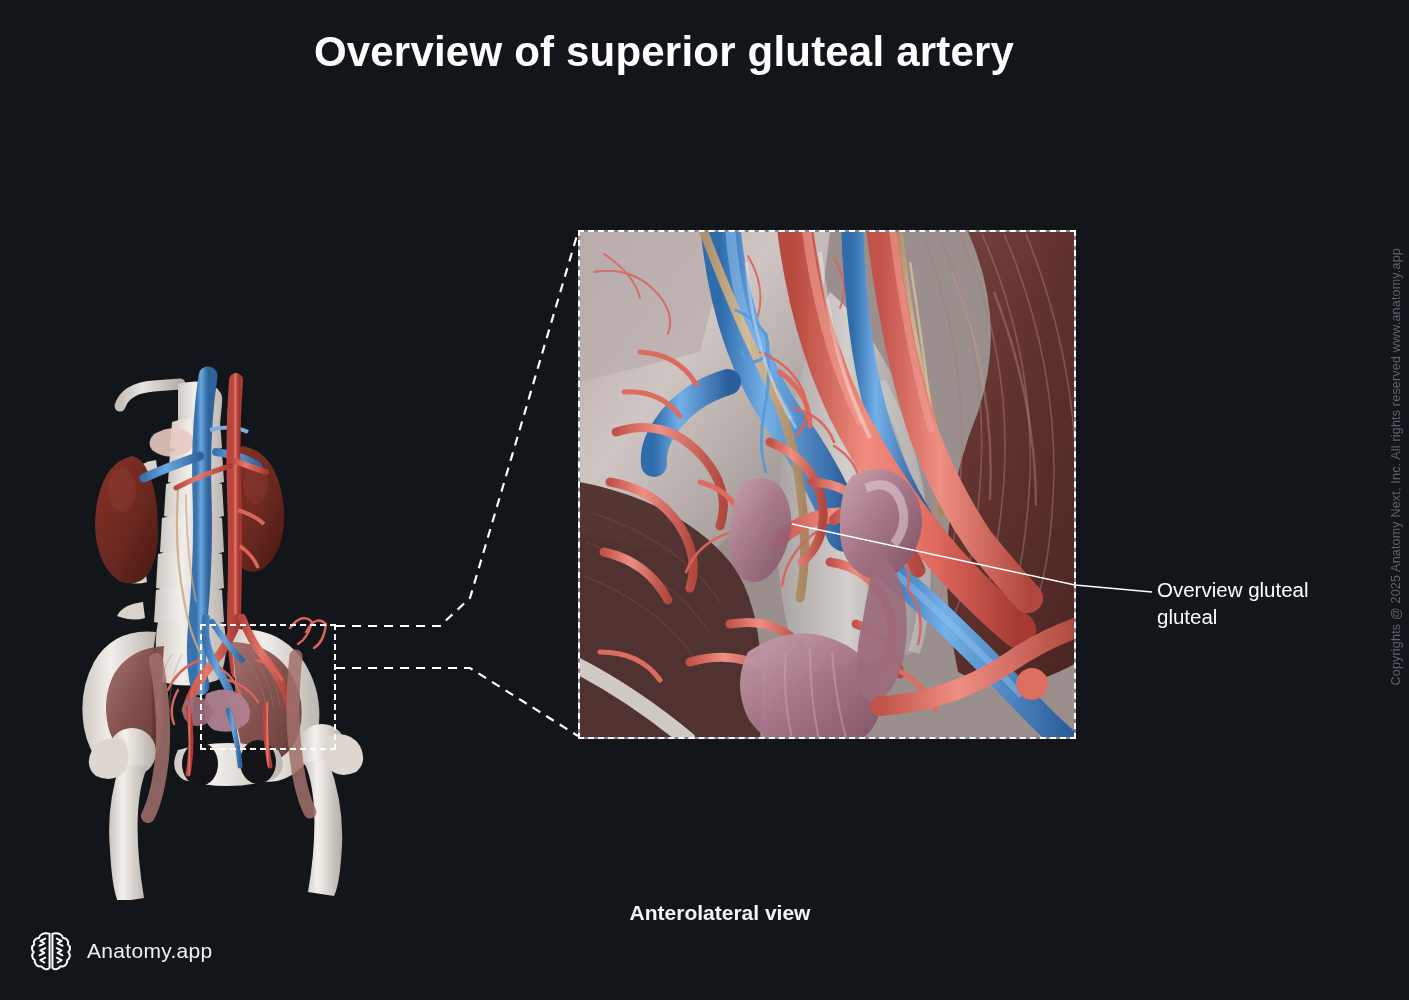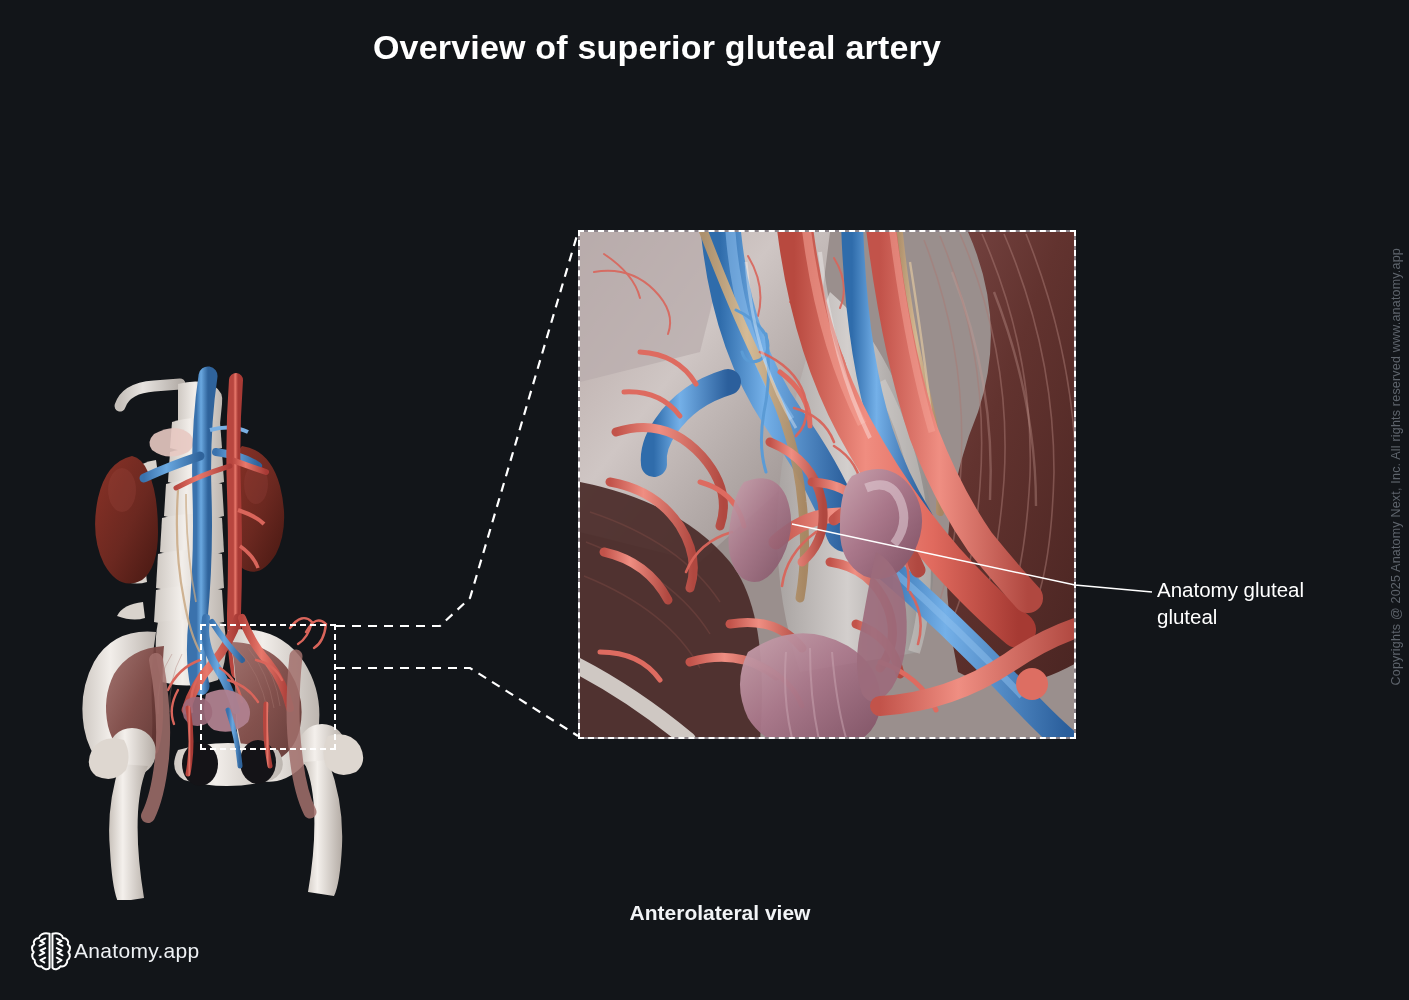--- a/index.html
+++ b/index.html
@@ -19,25 +19,25 @@
   .stage {
     position: absolute;
     inset: 0;
     background: #121519;
   }
 
   
   .page-title {
     position: absolute;
     top: 28px;
-    left: 8px;
+    left: 15px;
     width: 1298px;
     text-align: center;
     color: #ffffff;
-    font-size: 34px;
+    font-size: 42px;
     font-weight: bold;
     letter-spacing: 0.2px;
   }
 
   
   .view-caption {
     position: absolute;
     top: 901px;
     left: 420px;
     width: 600px;
@@ -61,20 +61,21 @@
     white-space: nowrap;
   }
 
   
   .logo-wrap {
     position: absolute;
     left: 28px;
     top: 928px;
     display: flex;
     align-items: center;
+    gap: 13px;
   }
   .logo-text {
     color: #eef1f4;
     font-size: 21px;
     letter-spacing: 0.3px;
   }
 
   
   .overview {
     position: absolute;
@@ -457,21 +458,21 @@
         </g>
       </svg>
     </div>
   </div>
 
   <svg class="connector-svg" viewBox="0 0 1409 1000">
     <polyline points="792,524 1075,585 1152,592" fill="none" stroke="#ffffff" stroke-width="1.6"></polyline>
   </svg>
 
   <div class="label-callout">
-    <div>Anatomy gluteal</div>
+    <div>Overview gluteal</div>
     <div>gluteal</div>
   </div>
 
   <div class="view-caption">Anterolateral view</div>
 
   <div class="copyright">Copyrights @ 2025 Anatomy Next, Inc. All rights reserved www.anatomy.app</div>
 
   <div class="logo-wrap">
     <svg width="46" height="46" viewBox="0 0 48 48">
       <g fill="none" stroke="#ffffff" stroke-width="2.1" stroke-linejoin="round" stroke-linecap="round">

